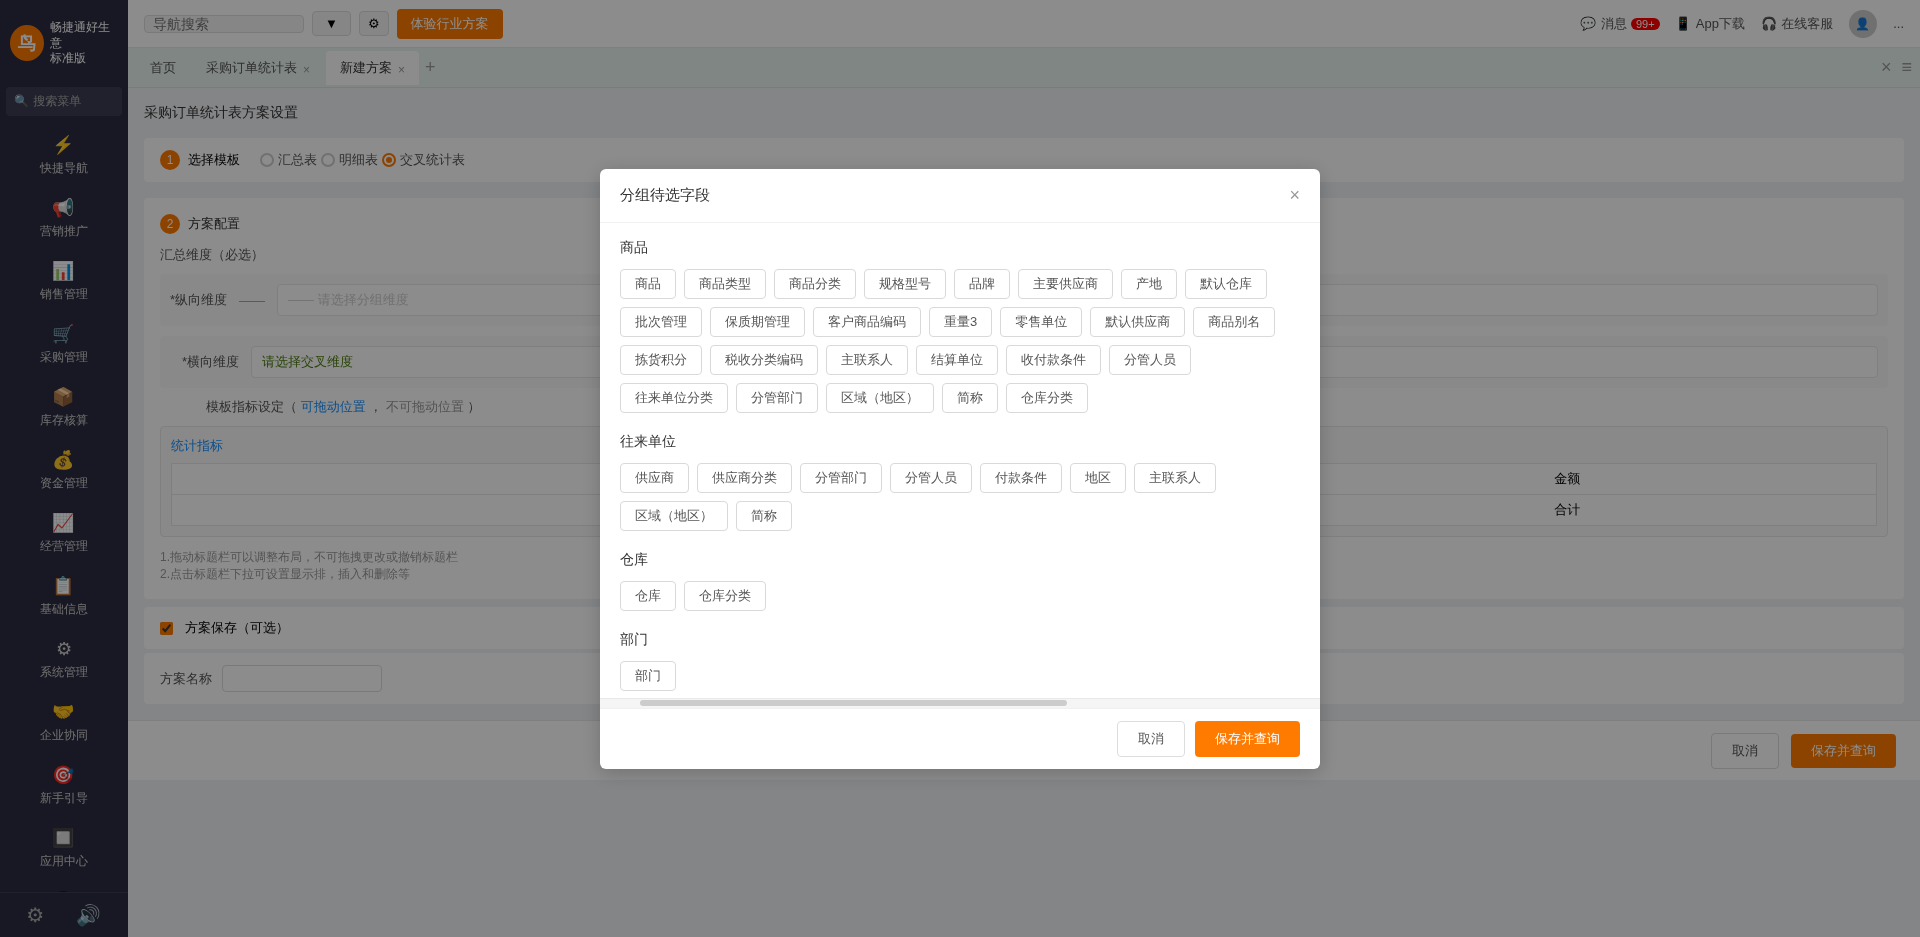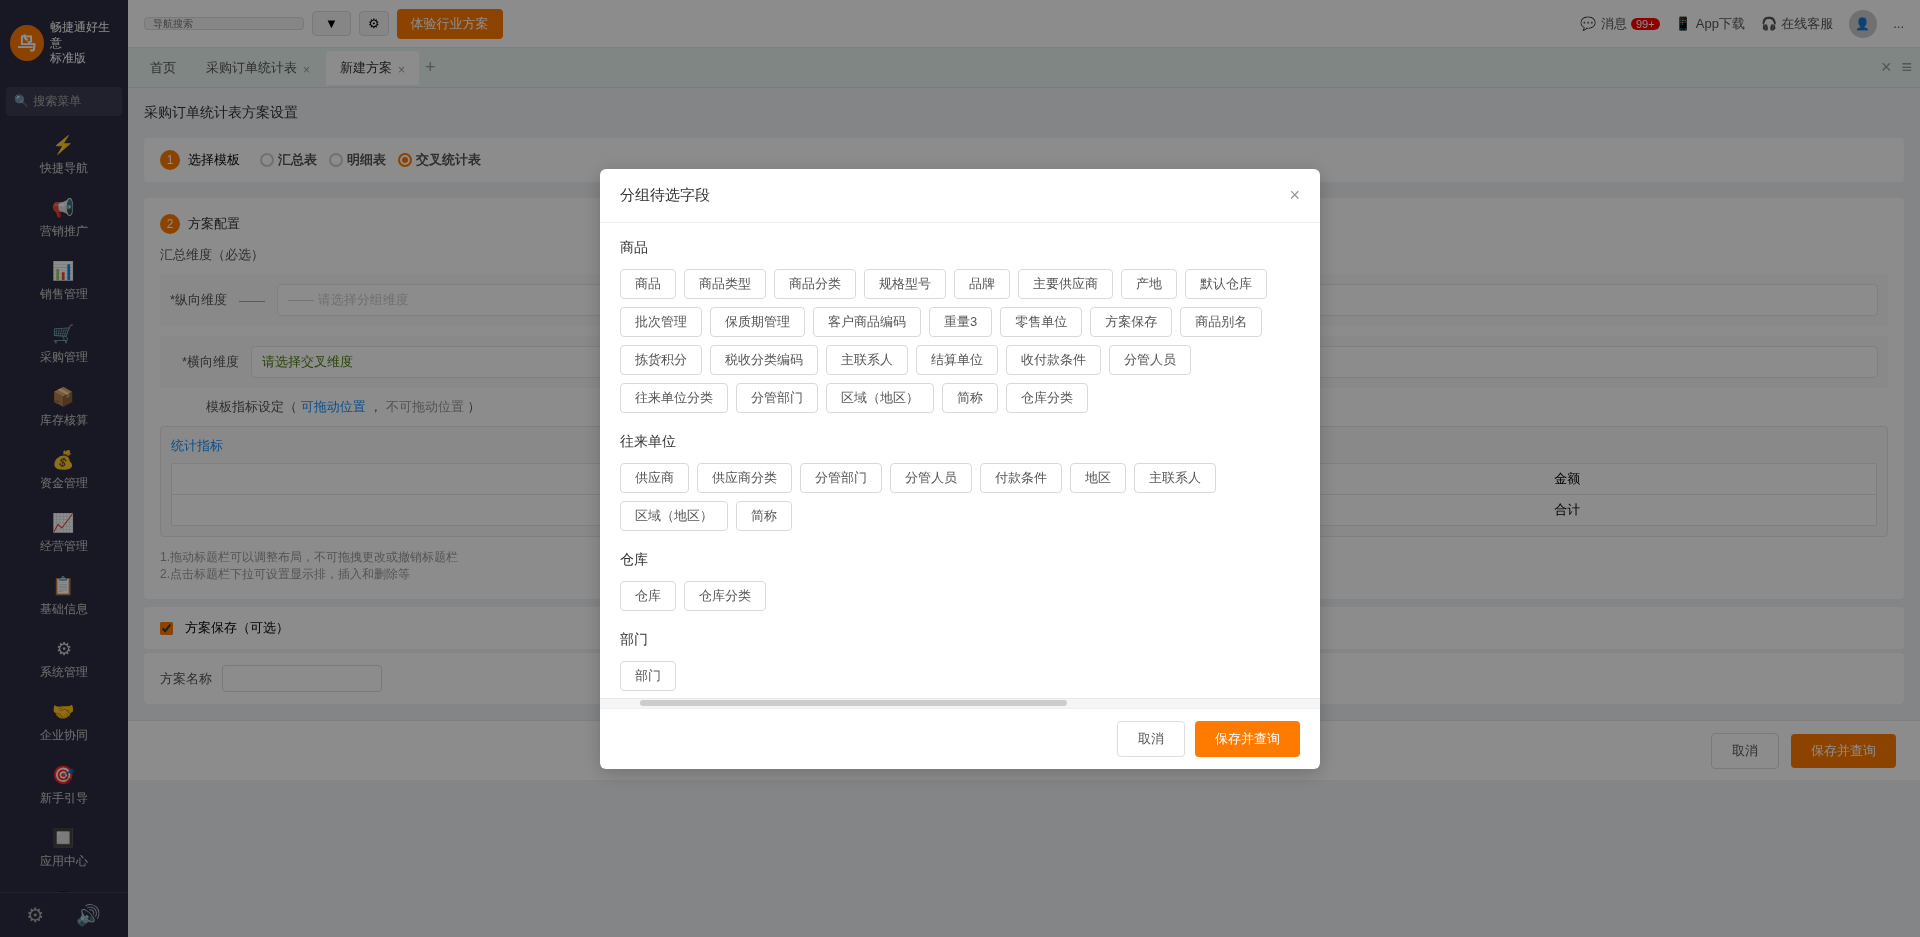--- a/index.html
+++ b/index.html
@@ -43,21 +43,21 @@
 
     
     .page-content { flex: 1; background: #f0f2f5; overflow: auto; position: relative; }
     .page-inner { padding: 16px; }
     .page-title { font-size: 14px; color: #333; margin-bottom: 16px; }
 
     
     .steps { display: flex; align-items: center; gap: 20px; margin-bottom: 16px; background: white; padding: 12px 16px; border-radius: 4px; }
     .step { display: flex; align-items: center; gap: 8px; }
     .step-num { width: 20px; height: 20px; border-radius: 50%; background: #ff7b00; color: white; font-size: 12px; display: flex; align-items: center; justify-content: center; }
-    .radio-group { display: flex; gap: 12px; align-items: center; font-weight: bold; }
+    .radio-group { display: flex; gap: 4px; align-items: center; }
     .radio-item { display: flex; align-items: center; gap: 4px; font-size: 13px; color: #555; cursor: pointer; }
     .radio-dot { width: 14px; height: 14px; border-radius: 50%; border: 2px solid #ccc; display: flex; align-items: center; justify-content: center; }
     .radio-dot.active { border-color: #ff7b00; }
     .radio-dot.active::after { content: ''; width: 6px; height: 6px; border-radius: 50%; background: #ff7b00; display: block; }
 
     
     .config-section { background: white; padding: 16px; border-radius: 4px; margin-bottom: 8px; }
     .config-label { font-size: 13px; color: #333; margin-bottom: 12px; display: flex; align-items: center; gap: 8px; }
     .config-label .step-num { flex-shrink: 0; }
 
@@ -165,21 +165,21 @@
     <div class="sidebar-bottom">
       <span class="sidebar-bottom-btn">⚙</span>
       <span class="sidebar-bottom-btn">🔊</span>
     </div>
   </div>
 
   <div class="main-area">
 
     <div class="top-header">
       <div class="header-left">
-        <input class="header-nav-btn" type="text" placeholder="导航搜索" style="border: 1px solid rgb(221, 221, 221); padding: 0 8px; border-radius: 4px; width: 160px; font-size: 10px;">
+        <input class="header-nav-btn" type="text" placeholder="导航搜索" style="border: 1px solid rgb(221, 221, 221); padding: 0 8px; border-radius: 4px; width: 160px; font-size: 14px;">
         <button class="header-nav-btn">▼</button>
         <button class="header-nav-btn" style="padding:4px 8px;">⚙</button>
         <button class="header-experience-btn">体验行业方案</button>
       </div>
       <div class="header-right">
         <div class="header-right-item">
           <span>💬</span>
           <span>消息</span>
           <span class="badge">99+</span>
         </div>
@@ -331,21 +331,21 @@
             <div class="field-chip">规格型号</div>
             <div class="field-chip">品牌</div>
             <div class="field-chip">主要供应商</div>
             <div class="field-chip">产地</div>
             <div class="field-chip">默认仓库</div>
             <div class="field-chip">批次管理</div>
             <div class="field-chip">保质期管理</div>
             <div class="field-chip">客户商品编码</div>
             <div class="field-chip">重量3</div>
             <div class="field-chip">零售单位</div>
-            <div class="field-chip">方案保存</div>
+            <div class="field-chip">默认供应商</div>
             <div class="field-chip">商品别名</div>
             <div class="field-chip">拣货积分</div>
             <div class="field-chip">税收分类编码</div>
             <div class="field-chip">主联系人</div>
             <div class="field-chip">结算单位</div>
             <div class="field-chip">收付款条件</div>
             <div class="field-chip">分管人员</div>
             <div class="field-chip">往来单位分类</div>
             <div class="field-chip">分管部门</div>
             <div class="field-chip">区域（地区）</div>

